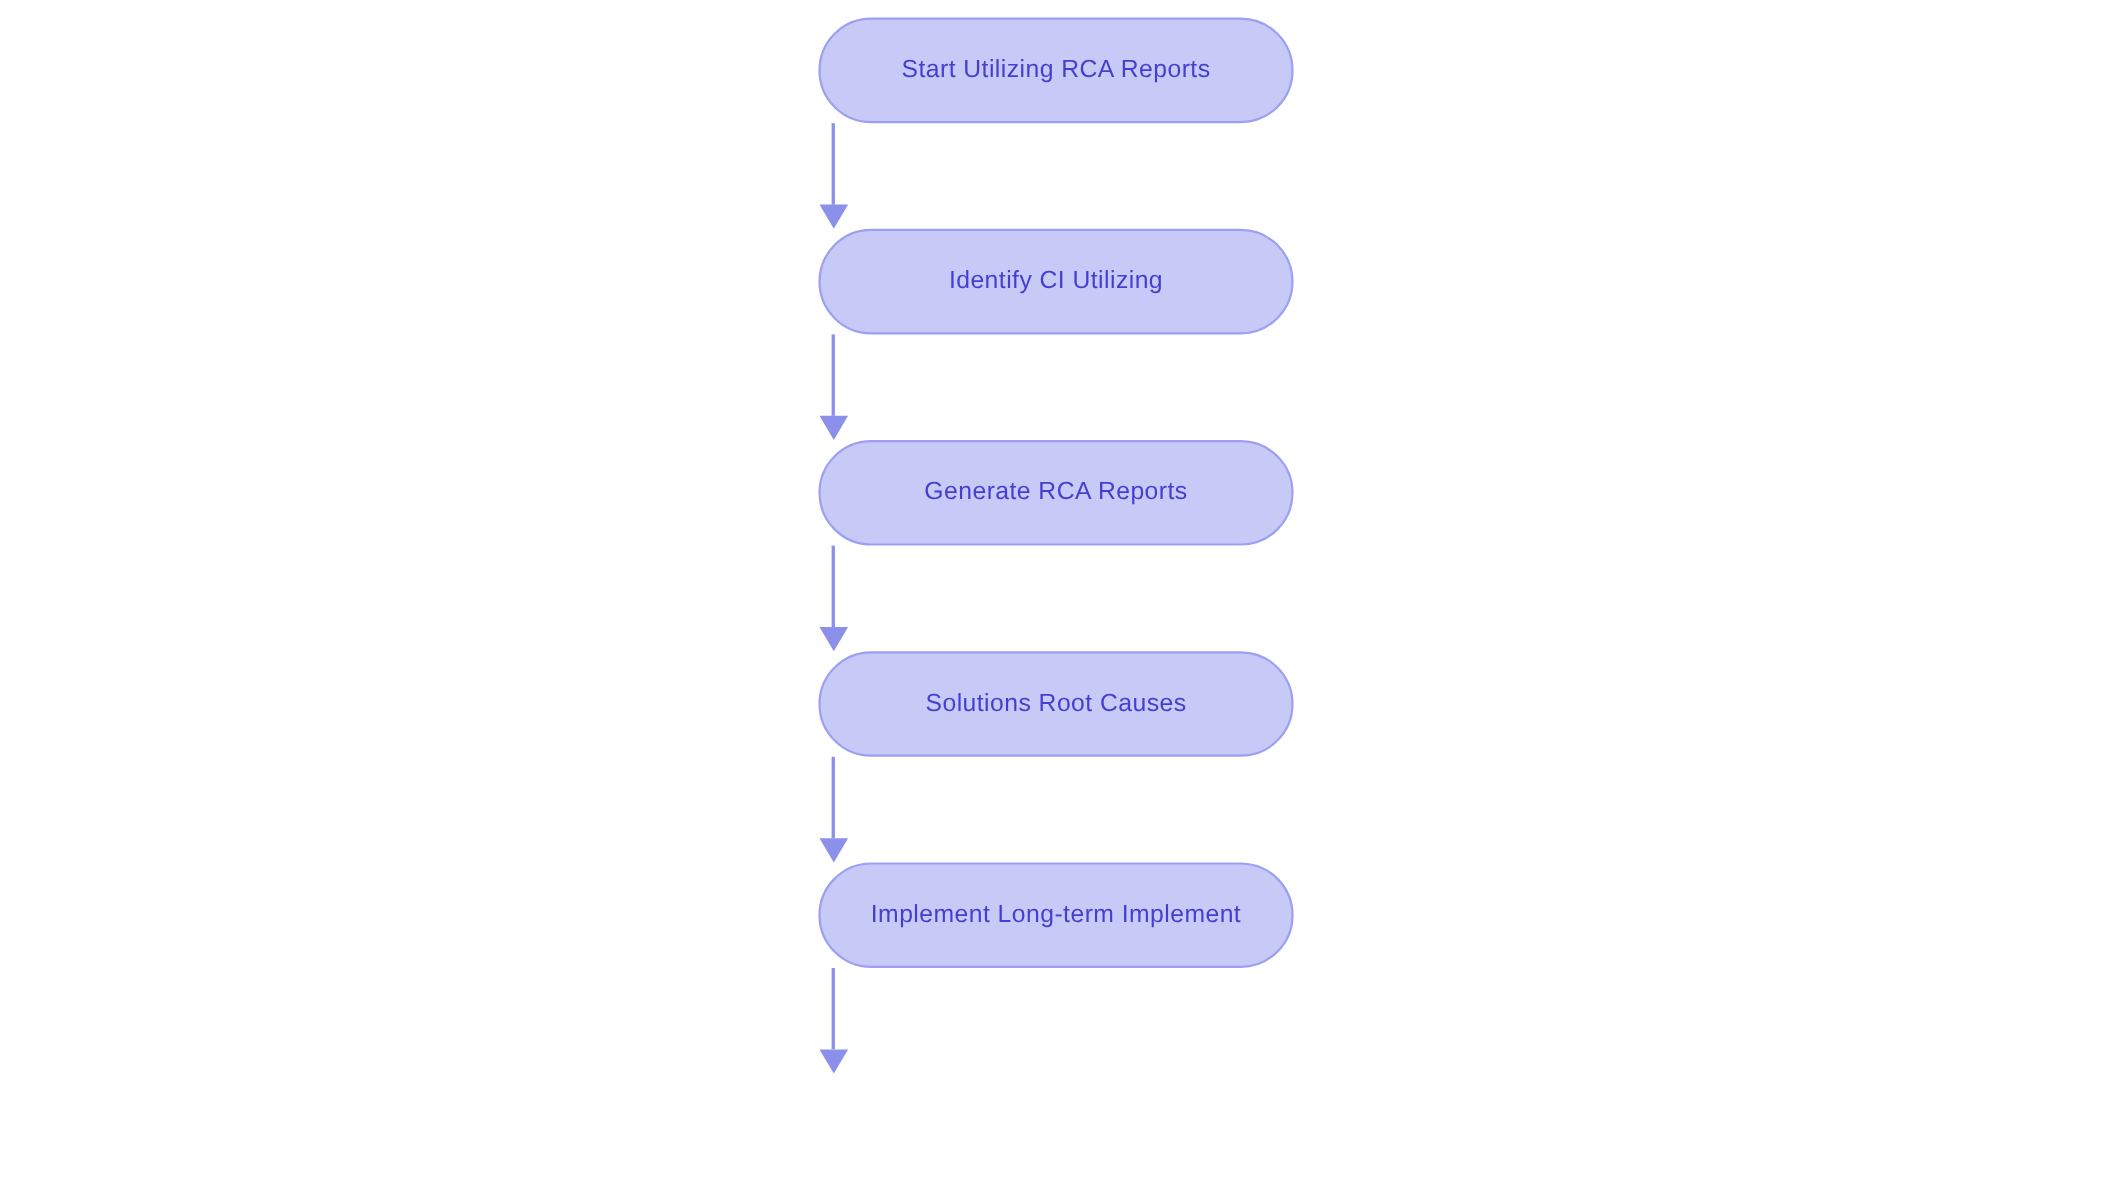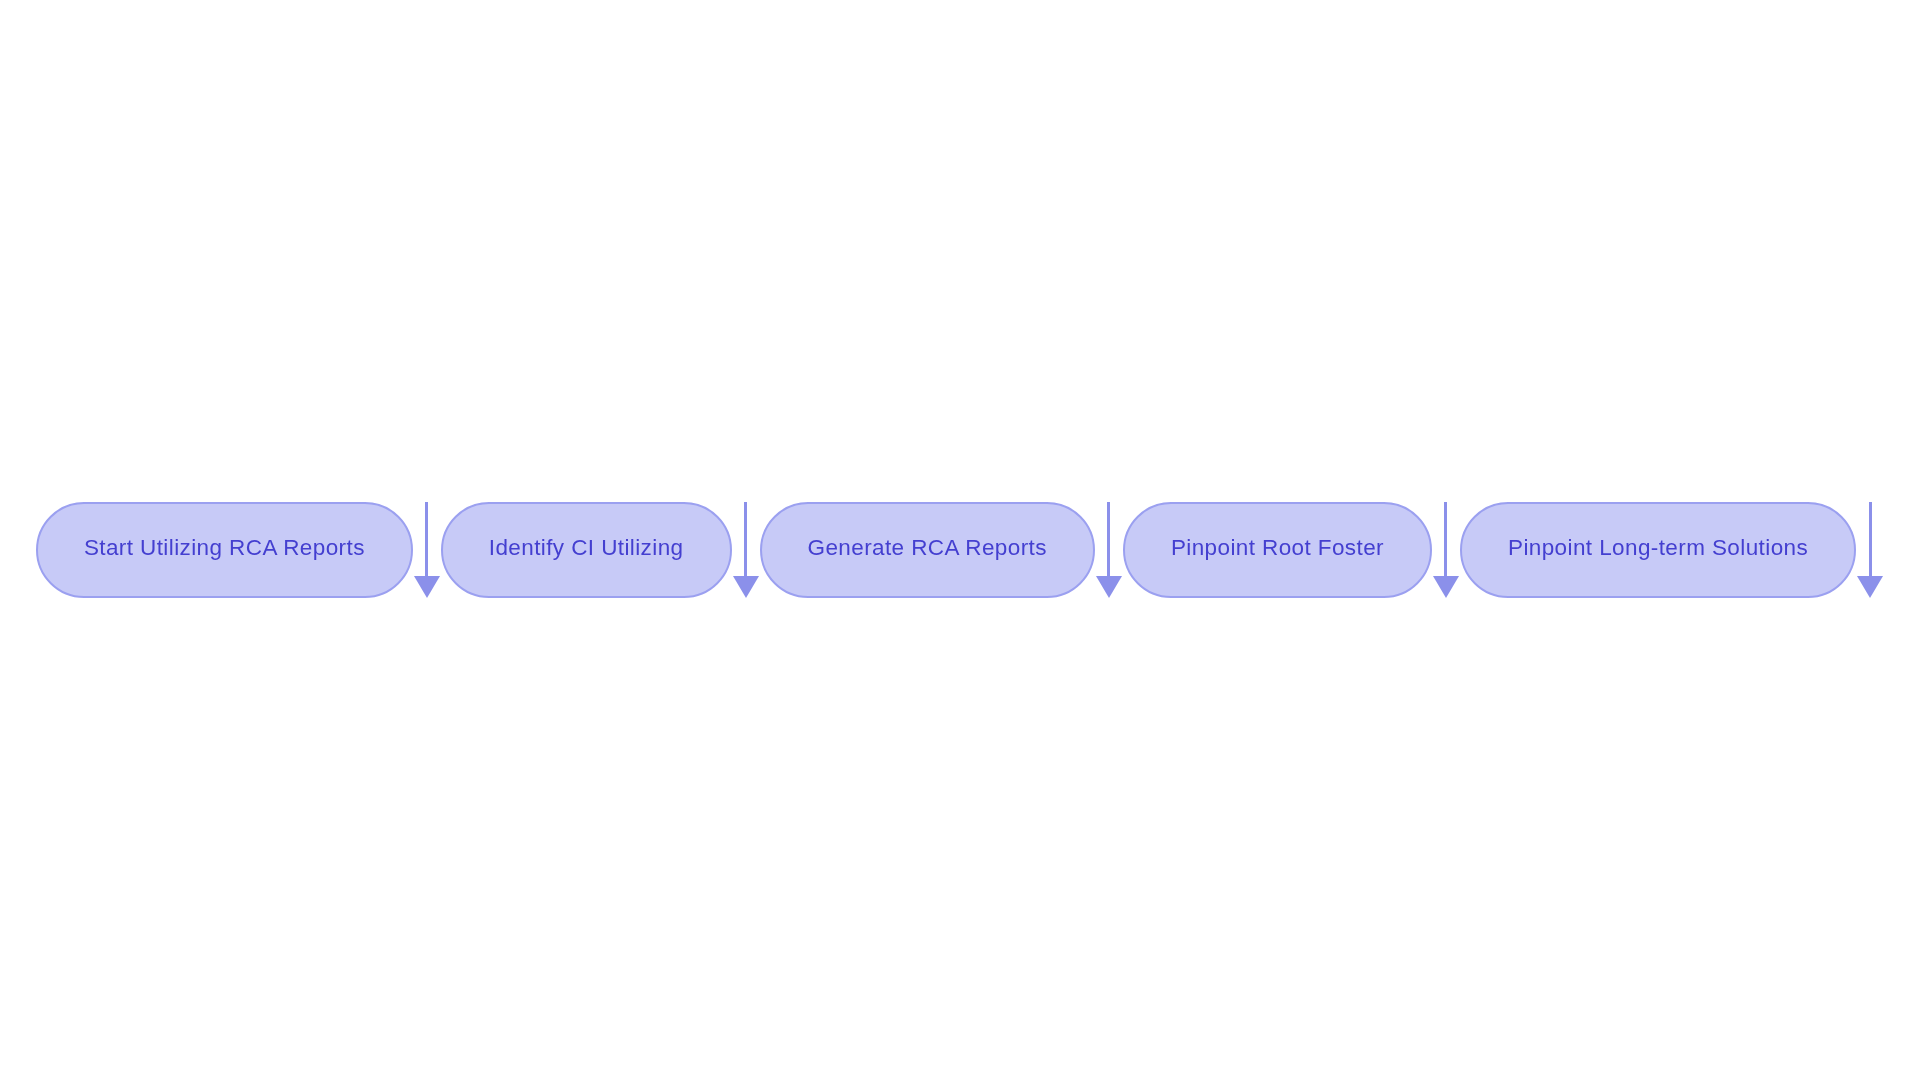--- a/index.html
+++ b/index.html
@@ -20,22 +20,21 @@
   .canvas {
     position: relative;
     width: 1920px;
     height: 1083px;
     display: flex;
     justify-content: center;
   }
   .flow-column {
     padding-top: 16px;
     display: flex;
-    flex-direction: row;
-    align-items: center;
+    flex-direction: column;
   }
   .flow-node {
     height: 96px;
     min-height: 96px;
     padding: 0 46px;
     border-radius: 48px;
     background: var(--node-fill);
     border: 2px solid var(--node-border);
     display: flex;
     align-items: center;
@@ -97,30 +96,30 @@
     <div class="flow-node">
       <span class="label">Generate RCA Reports</span>
     </div>
 
     <div class="connector">
       <div class="line"></div>
       <div class="head"></div>
     </div>
 
     <div class="flow-node">
-      <span class="label">Pinpoint Root Foster</span>
+      <span class="label">Solutions Root Causes</span>
     </div>
 
     <div class="connector">
       <div class="line"></div>
       <div class="head"></div>
     </div>
 
     <div class="flow-node">
-      <span class="label">Pinpoint Long-term Solutions</span>
+      <span class="label">Implement Long-term Implement</span>
     </div>
 
     <div class="connector">
       <div class="line"></div>
       <div class="head"></div>
     </div>
 
 
   </div>
 </div>

